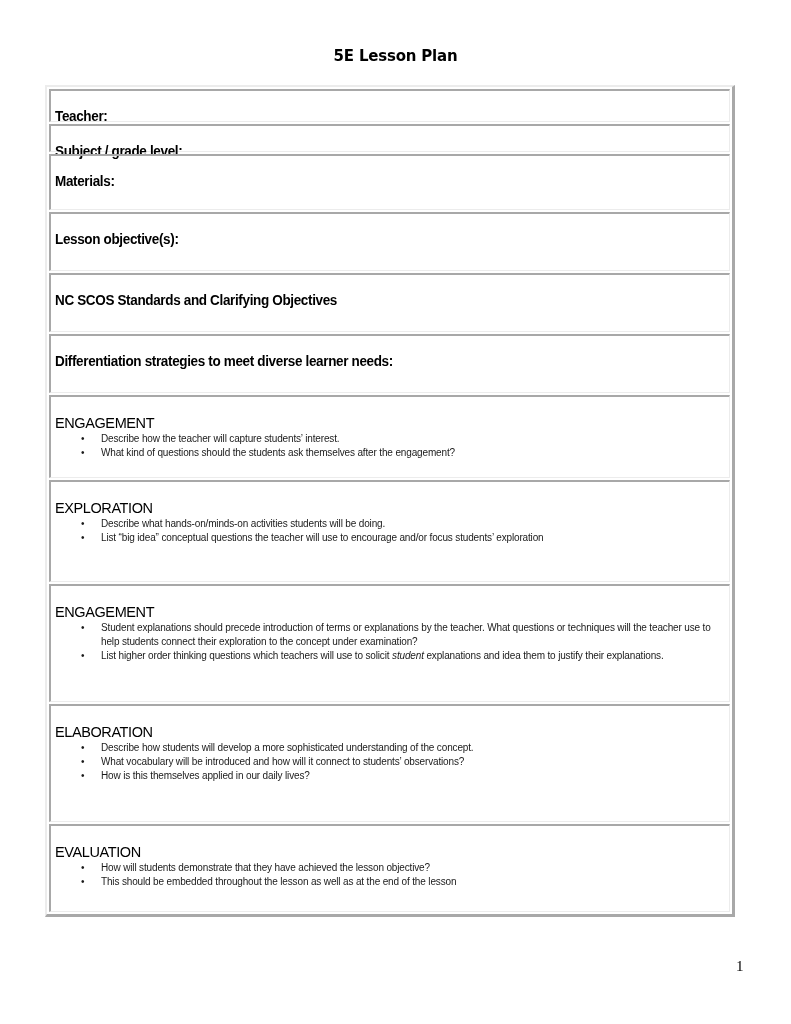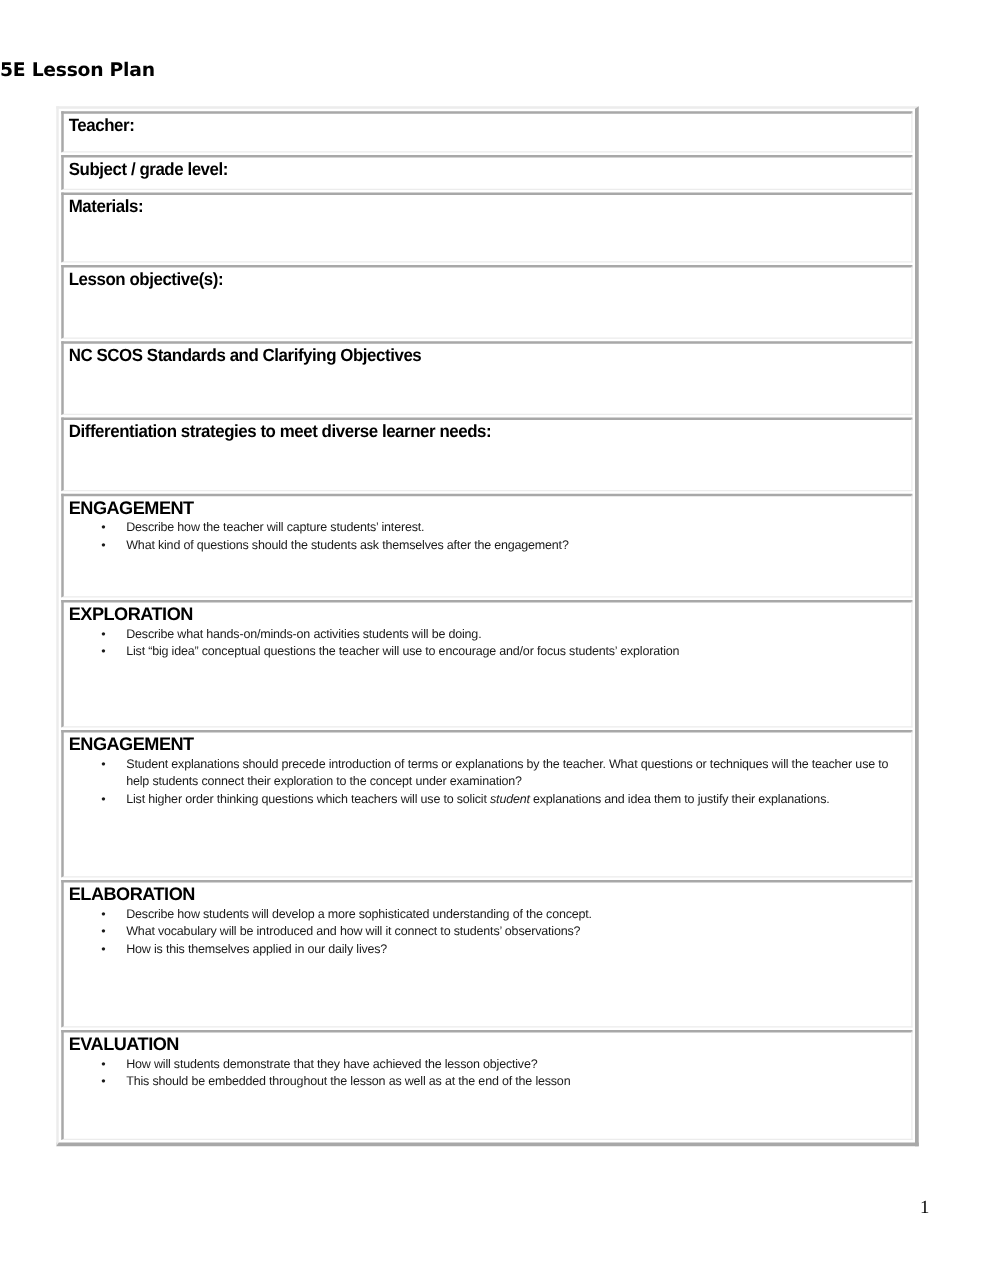--- a/index.html
+++ b/index.html
@@ -13,20 +13,21 @@
       position: relative;
       overflow: hidden;
       font-family: "Liberation Sans", sans-serif;
       color: #000;
     }
     .title {
       position: absolute;
       left: 0;
       width: 791px;
       top: 47px;
+      text-align: center;
       font-family: "DejaVu Sans", sans-serif;
       font-weight: bold;
       font-size: 15px;
       letter-spacing: -0.2px;
     }
     .plan-table {
       position: absolute;
       left: 45px;
       top: 85px;
       width: 690px;
@@ -38,33 +39,33 @@
       padding: 2px;
     }
     .row {
       position: relative;
       box-sizing: border-box;
       border-top: 2px solid #a8a8a8;
       border-left: 2px solid #a8a8a8;
       border-right: 1px solid #ececec;
       border-bottom: 1px solid #ececec;
       margin-bottom: 2px;
-      padding: 0 4px 0 4px;
+      padding: 16px 4px 0 4px;
     }
     .row:last-child { margin-bottom: 0; }
     .label {
       font-weight: bold;
       font-size: 13.5px;
       letter-spacing: -0.35px;
       line-height: 18px;
       transform: scaleY(1.05);
       transform-origin: left top;
     }
     .phase-title {
-      font-weight: bold;
+      font-weight: normal;
       font-size: 14.5px;
       letter-spacing: -0.4px;
       line-height: 18px;
       margin-top: 1px;
     }
     ul.bullets {
       list-style: none;
       margin: 0;
       padding: 0;
     }

